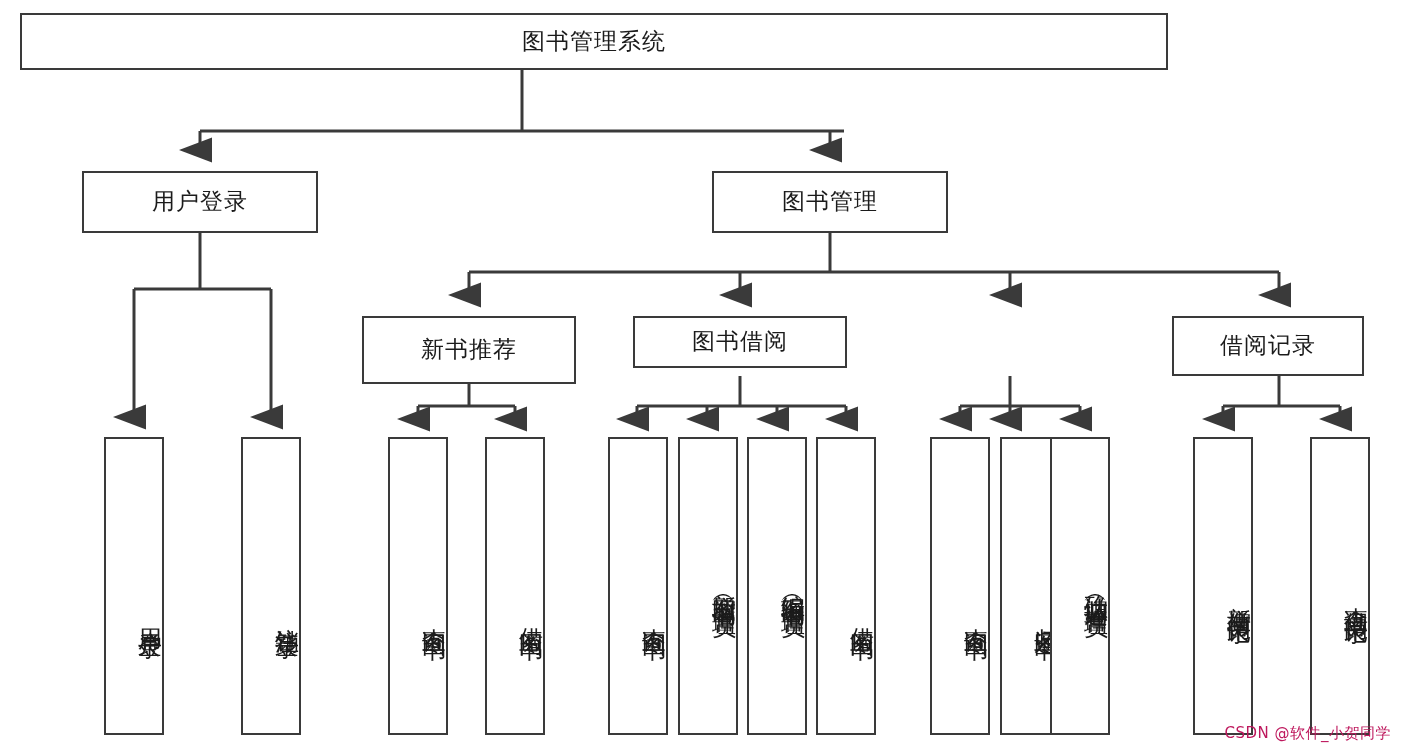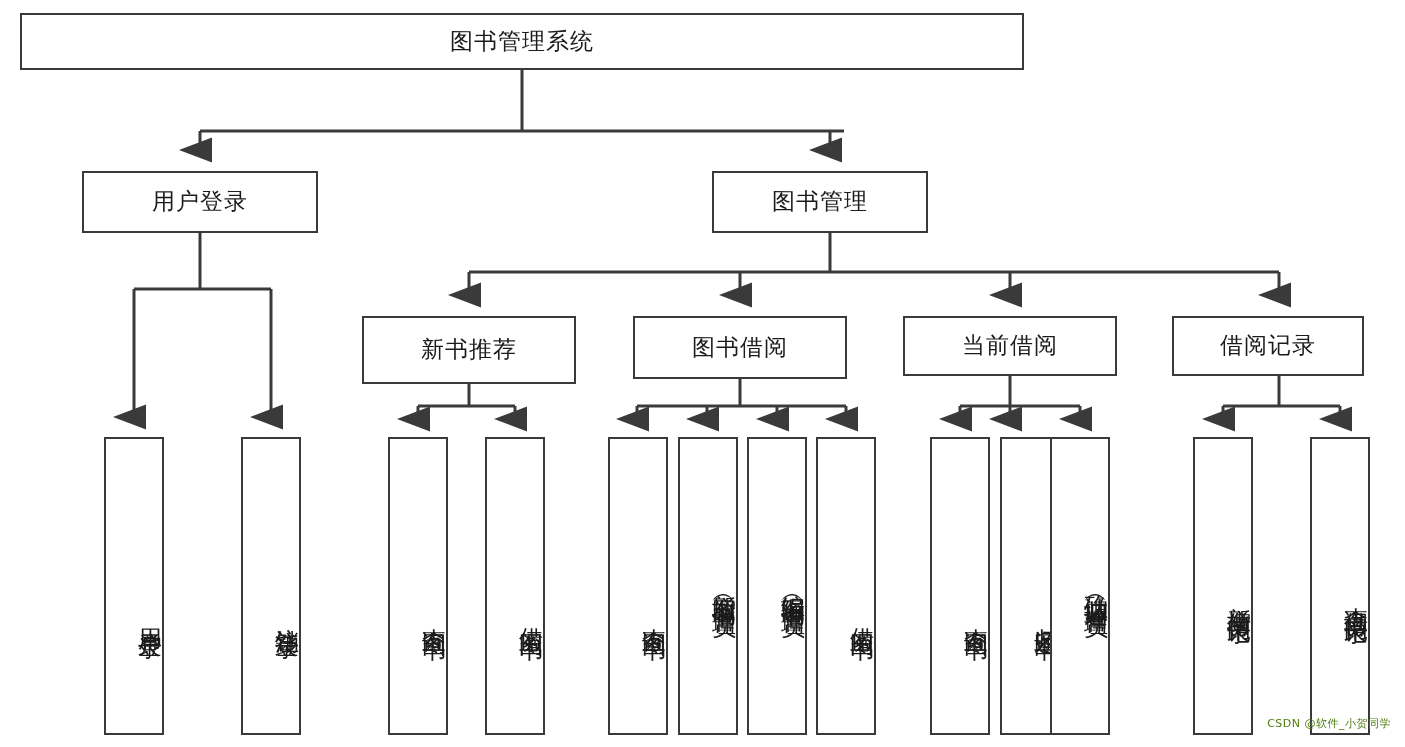--- a/index.html
+++ b/index.html
@@ -57,23 +57,23 @@
   }
   .node-v.pad-mid {
     padding-top: 22px;
   }
   .node-v.pad-tiny {
     padding-top: 4px;
   }
   #watermark {
     position: absolute;
     right: 14px;
-    bottom: 16px;
-    font-size: 11px;
-    color: #4d7c0f;
+    bottom: 4px;
+    font-size: 15px;
+    color: #be185d;
     white-space: nowrap;
     z-index: 3;
     letter-spacing: 0.5px;
   }
 </style>
 </head>
 <body>
 
 <div id="diagram-root">
 
@@ -120,28 +120,27 @@
       <path d="M1010,406 L1010,419" marker-end="url(#arrow)"></path>
       <path d="M1080,406 L1080,419" marker-end="url(#arrow)"></path>
 
       <path d="M1279,376 L1279,406"></path>
       <path d="M1223,406 L1340,406"></path>
       <path d="M1223,406 L1223,419" marker-end="url(#arrow)"></path>
       <path d="M1340,406 L1340,419" marker-end="url(#arrow)"></path>
     </g>
   </svg>
 
-  <div class="node node-h" style="left:20px; top:13px; width:1004px; height:57px;">图书管理系统</div>
+  <div class="node node-h" style="left:20px; top:13px; width:1148px; height:57px;">图书管理系统</div>
 
   <div class="node node-h" style="left:82px; top:171px; width:236px; height:62px;">用户登录</div>
-  <div class="node node-h" style="left:712px; top:171px; width:216px; height:62px;">图书管理</div>
+  <div class="node node-h" style="left:712px; top:171px; width:236px; height:62px;">图书管理</div>
 
   <div class="node node-h" style="left:362px; top:316px; width:214px; height:68px;">新书推荐</div>
-  <div class="node node-h" style="left:633px; top:316px; width:214px; height:63px;">图书借阅</div>
-  <div class="node node-h" style="left:903px; top:316px; width:214px; height:60px;">当前借阅</div>
+  <div class="node node-h" style="left:633px; top:316px; width:214px; height:52px;">图书借阅</div>
   <div class="node node-h" style="left:1172px; top:316px; width:192px; height:60px;">借阅记录</div>
 
   <div class="node node-v pad-short" style="left:104px; top:437px; width:60px; height:298px;">用户登录</div>
   <div class="node node-v pad-short" style="left:241px; top:437px; width:60px; height:298px;">注销登录</div>
 
   <div class="node node-v pad-short" style="left:388px; top:437px; width:60px; height:298px;">查询图书</div>
   <div class="node node-v pad-short" style="left:485px; top:437px; width:60px; height:298px;">借阅图书</div>
 
   <div class="node node-v pad-short" style="left:608px; top:437px; width:60px; height:298px;">查询图书</div>
   <div class="node node-v pad-tiny" style="left:678px; top:437px; width:60px; height:298px;">新增图书（管理员）</div>

